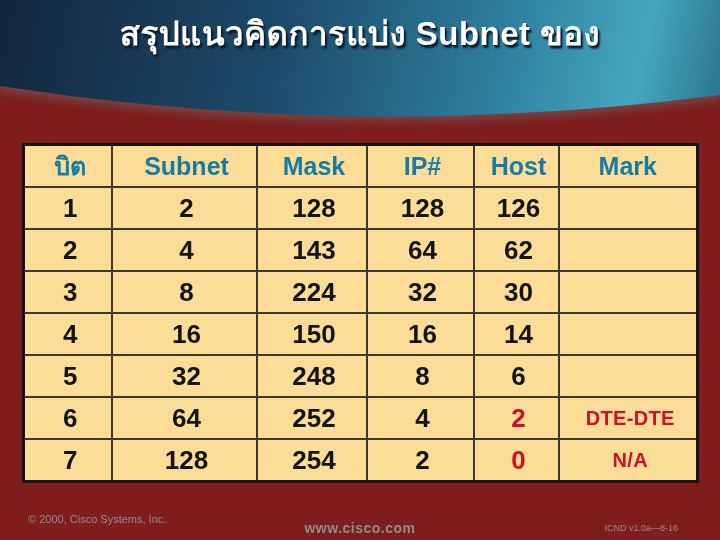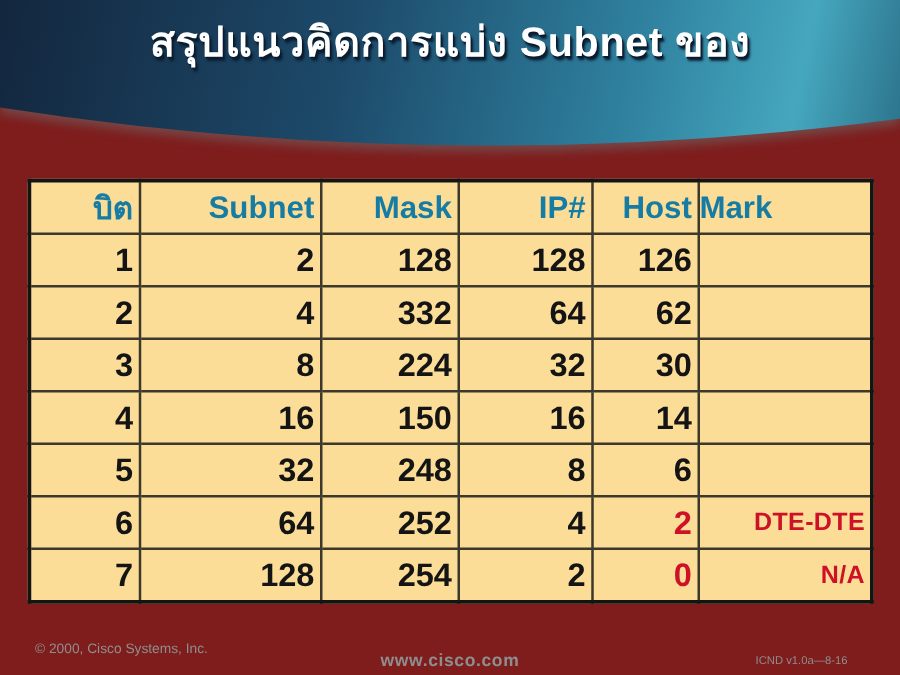--- a/index.html
+++ b/index.html
@@ -30,29 +30,29 @@
     table-layout:fixed;
     border-collapse:collapse;
     background:#FBDD97;
     border:3px solid #141414;
   }
   table.subnet th, table.subnet td{
     border:2px solid #3c392c;
     height:40px;
     padding:0 4px 0 9px;
     vertical-align:middle;
-    text-align:right;
+    text-align:center;
     font-weight:bold;
     font-size:26px;
     color:#141414;
     overflow:hidden;
     white-space:nowrap;
   }
   table.subnet th{color:#177CA4;font-size:25px;}
-  table.subnet th.center{text-align:left;padding:0;}
+  table.subnet th.center{text-align:center;padding:0;}
   table.subnet td.red{color:#CE1126;}
   table.subnet td.mark{font-size:20px;letter-spacing:.3px;border-radius:21px;}
   
   .footer-copyright{
     position:absolute;left:28px;bottom:15px;
     font-size:11px;color:#8e8e8e;
   }
   .footer-website{
     position:absolute;left:0;right:0;bottom:4px;
     text-align:center;
@@ -111,21 +111,21 @@
         <td>1</td>
         <td>2</td>
         <td>128</td>
         <td>128</td>
         <td>126</td>
         <td class="mark"></td>
       </tr>
       <tr>
         <td>2</td>
         <td>4</td>
-        <td>332</td>
+        <td>143</td>
         <td>64</td>
         <td>62</td>
         <td class="mark"></td>
       </tr>
       <tr>
         <td>3</td>
         <td>8</td>
         <td>224</td>
         <td>32</td>
         <td>30</td>

